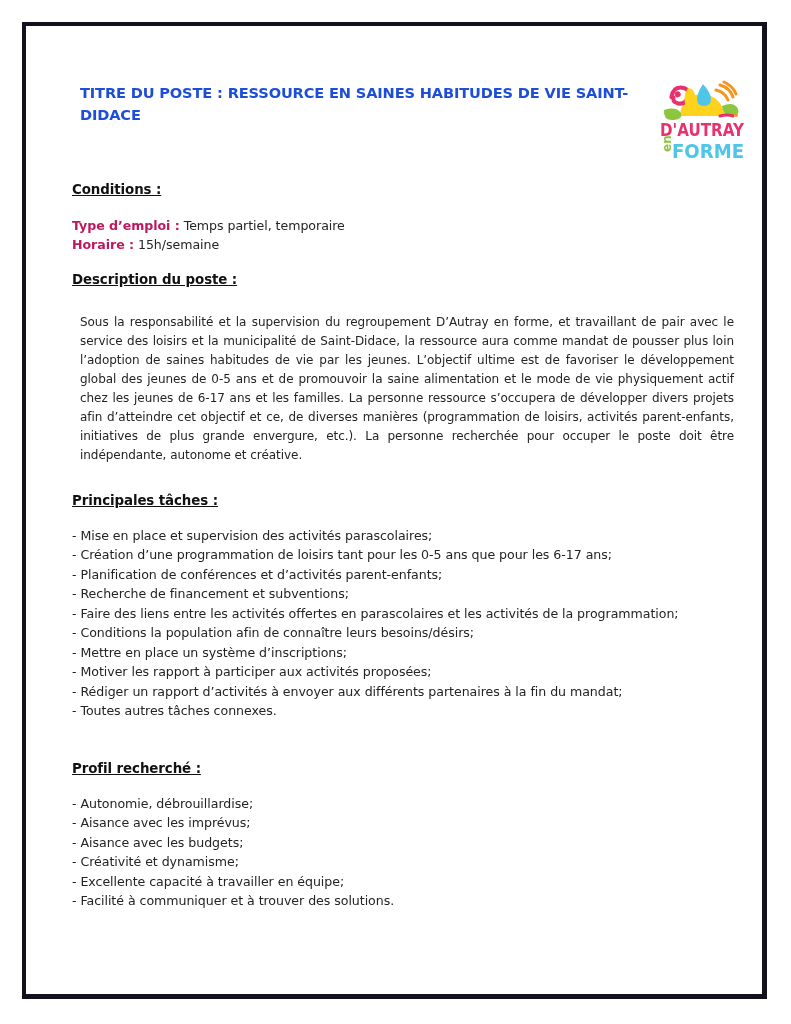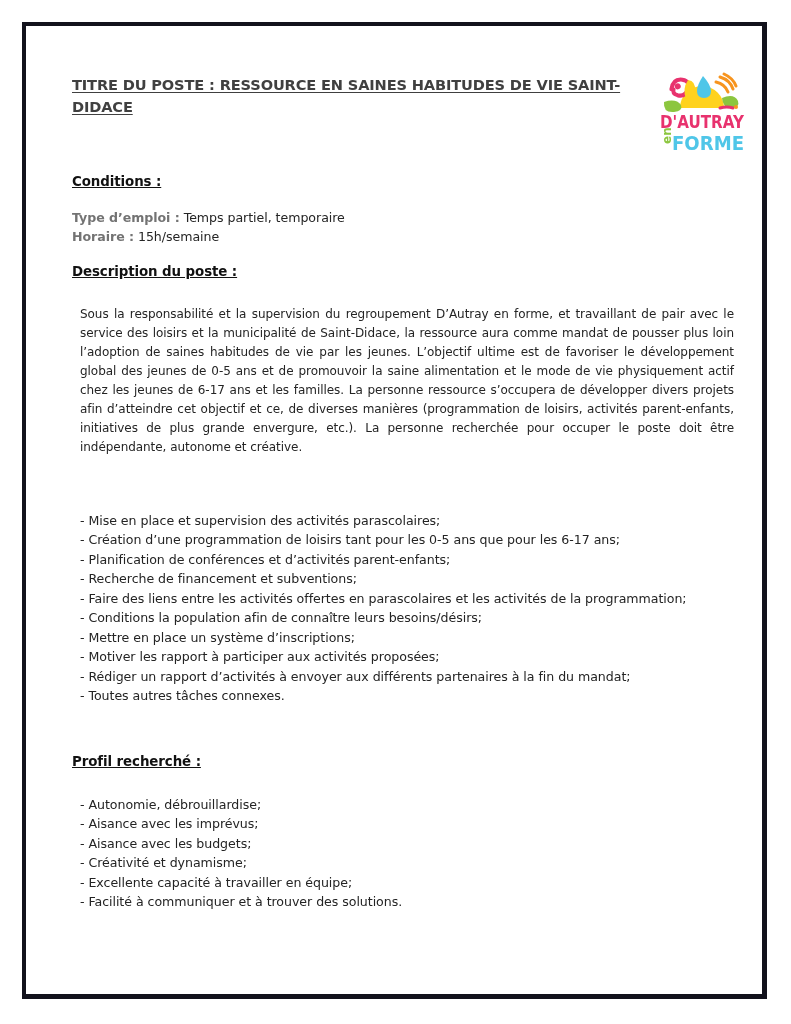--- a/index.html
+++ b/index.html
@@ -53,24 +53,23 @@
     position: relative;
     min-height: 92px;
   }
 
   .doc-title {
     width: 585px;
     font-size: 14.6px;
     font-weight: bold;
     letter-spacing: -0.15px;
     line-height: 1.52;
-    text-decoration: underline;
     text-underline-offset: 2px;
-    color: #404040;
-    margin: 0;
+    color: #1d4ed8;
+    margin: 8px;
     padding-top: 2px;
   }
 
   
   #logo {
     position: absolute;
     right: -4px;
     top: -2px;
     width: 88px;
     height: 88px;
@@ -89,32 +88,32 @@
   }
 
   .kv-block { margin: 0; }
   .kv-line {
     font-size: 12.6px;
     line-height: 1.47;
     color: #252525;
     letter-spacing: -0.05px;
     white-space: nowrap;
   }
-  .kv-line b { font-weight: bold; color: #737373; }
+  .kv-line b { font-weight: bold; color: #be185d; }
 
   .para {
     font-size: 12px;
     line-height: 1.58;
     text-align: justify;
     color: #242424;
     margin: 8px;
     letter-spacing: -0.05px;
   }
 
-  .bullets { margin: 8px; }
+  .bullets { margin: 0; }
   .bullets .bullet {
     font-size: 12.6px;
     line-height: 1.55;
     color: #242424;
     letter-spacing: -0.05px;
   }
 
   .sp-10 { height: 10px; }
   .sp-18 { height: 18px; }
   .sp-20 { height: 20px; }
@@ -181,20 +180,21 @@
         </div>
       </div>
 
       <div class="sp-18"></div>
       <div class="heading">Description du poste :</div>
 
       <div class="sp-18"></div>
       <p class="para">Sous la responsabilité et la supervision du regroupement D’Autray en forme, et travaillant de pair avec le service des loisirs et la municipalité de Saint-Didace, la ressource aura comme mandat de pousser plus loin l’adoption de saines habitudes de vie par les jeunes. L’objectif ultime est de favoriser le développement global des jeunes de 0-5 ans et de promouvoir la saine alimentation et le mode de vie physiquement actif chez les jeunes de 6-17 ans et les familles. La personne ressource s’occupera de développer divers projets afin d’atteindre cet objectif et ce, de diverses manières (programmation de loisirs, activités parent-enfants, initiatives de plus grande envergure, etc.). La personne recherchée pour occuper le poste doit être indépendante, autonome et créative.</p>
 
       <div class="sp-20"></div>
+      <div class="heading">Principales tâches :</div>
 
       <div class="sp-18"></div>
       <div class="bullets">
         <div class="bullet">- Mise en place et supervision des activités parascolaires;</div>
         <div class="bullet">- Création d’une programmation de loisirs tant pour les 0-5 ans que pour les 6-17 ans;</div>
         <div class="bullet">- Planification de conférences et d’activités parent-enfants;</div>
         <div class="bullet">- Recherche de financement et subventions;</div>
         <div class="bullet">- Faire des liens entre les activités offertes en parascolaires et les activités de la programmation;</div>
         <div class="bullet">- Conditions la population afin de connaître leurs besoins/désirs;</div>
         <div class="bullet">- Mettre en place un système d’inscriptions;</div>

